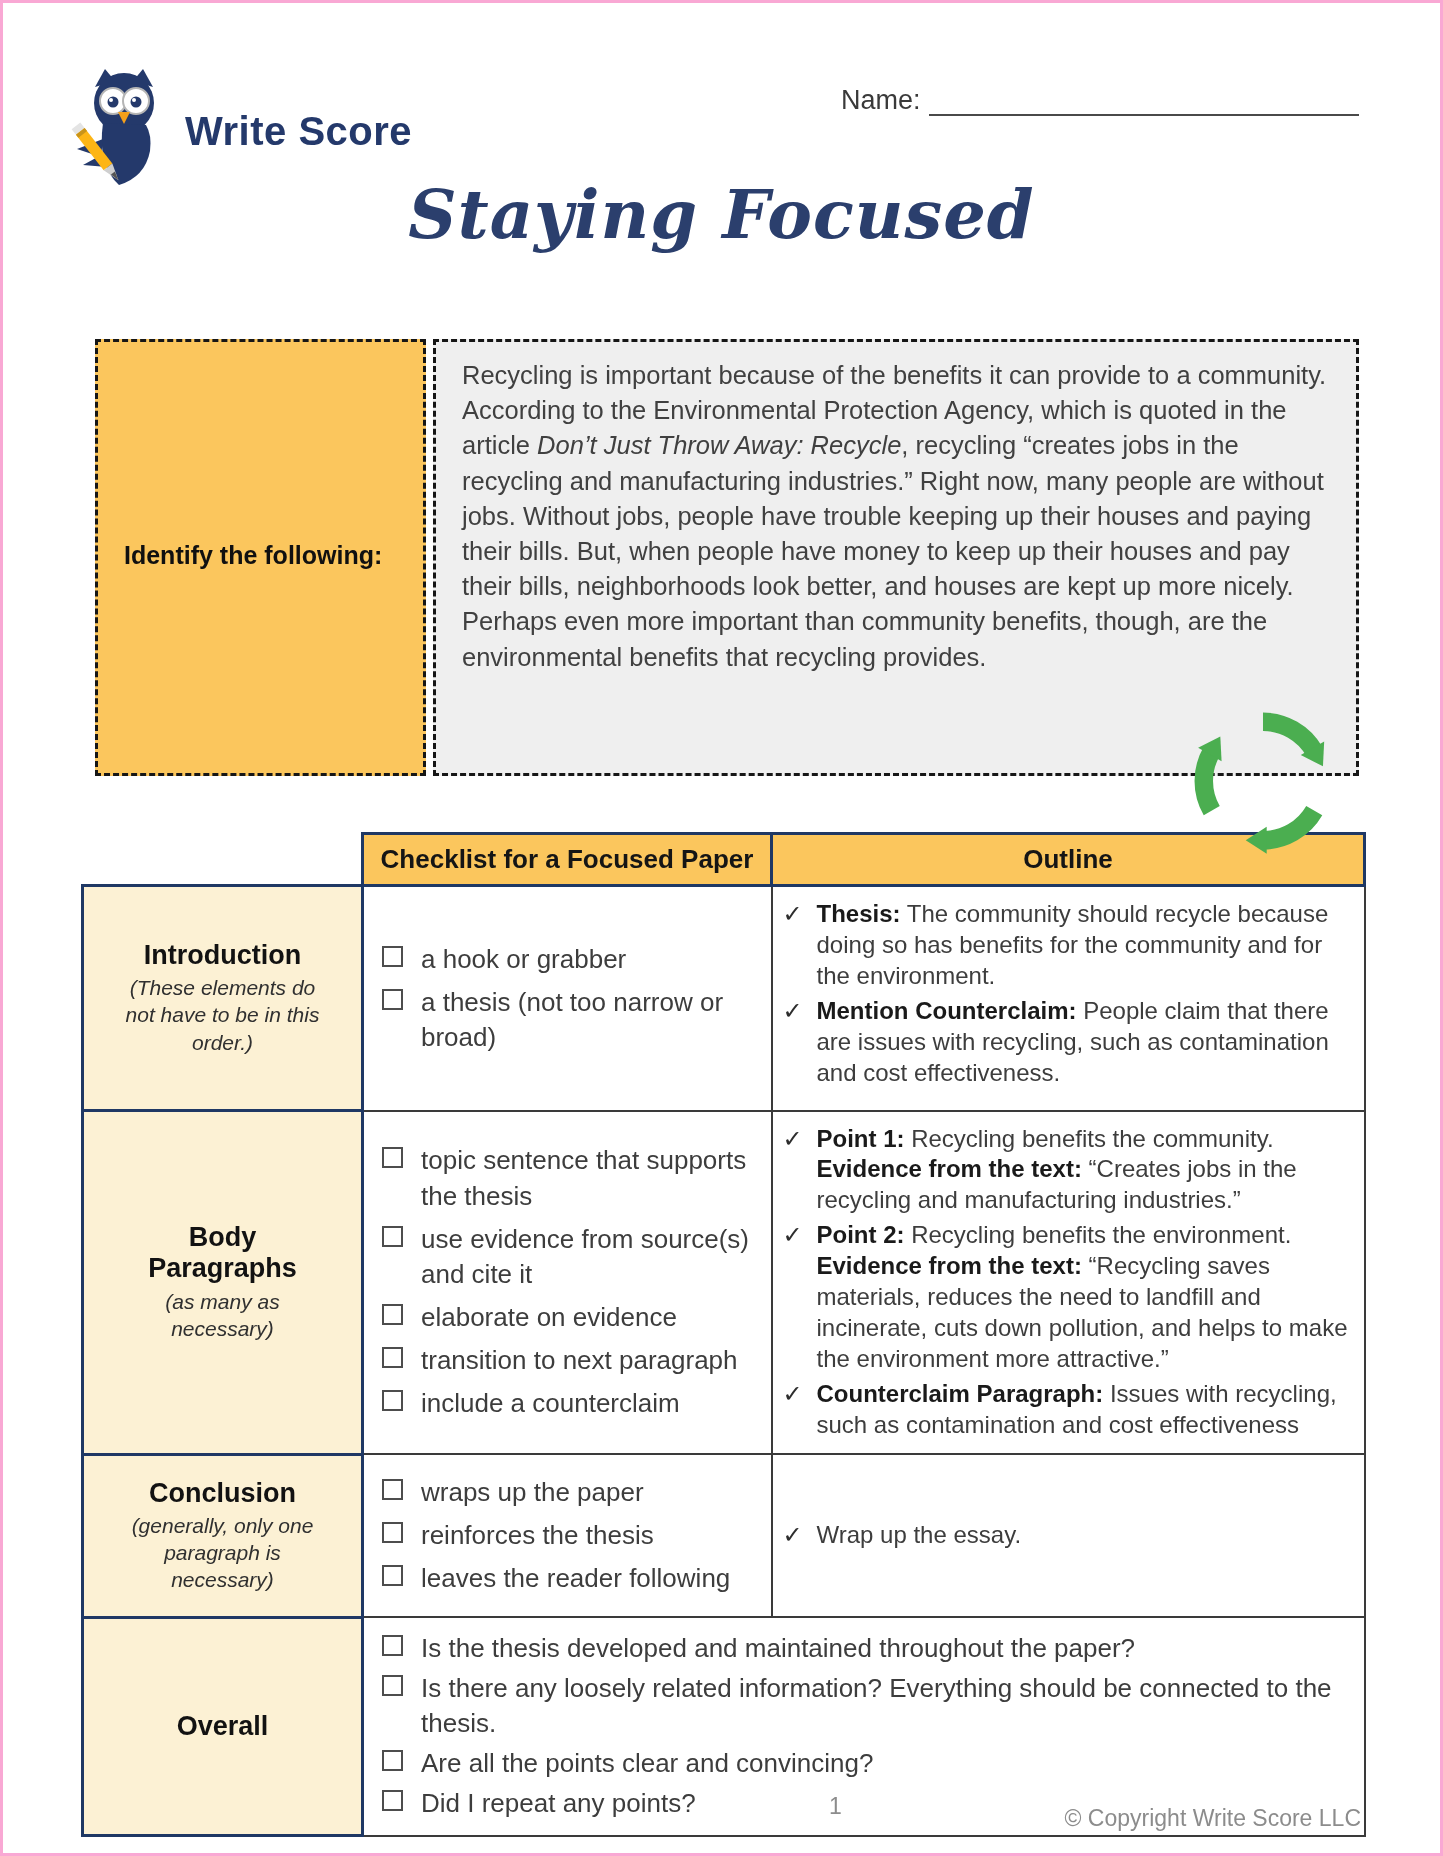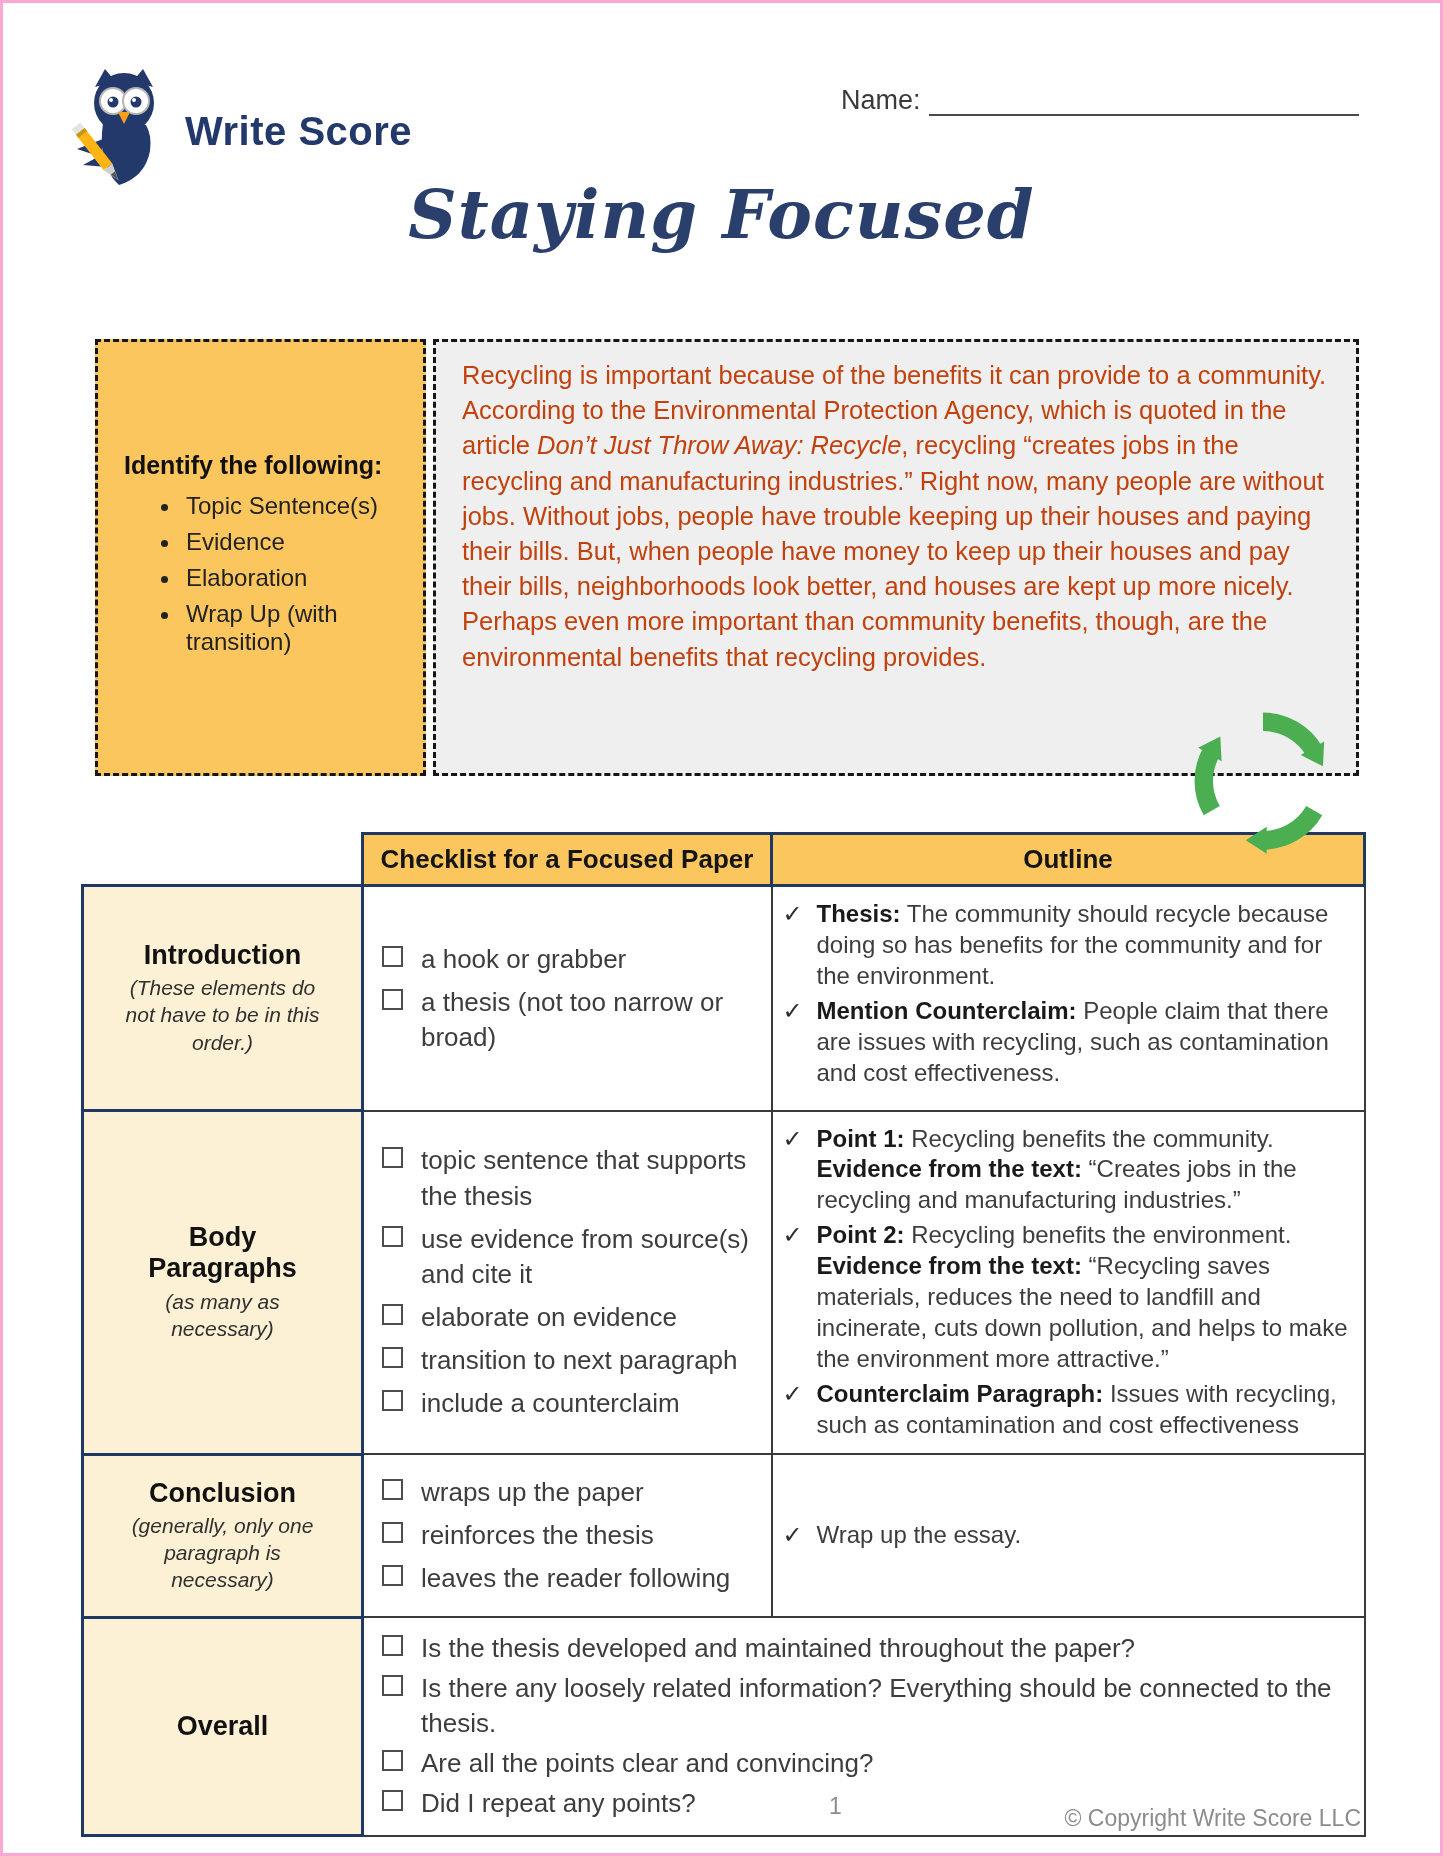--- a/index.html
+++ b/index.html
@@ -18,21 +18,21 @@
          font-size:67px;color:#2b3f6d;letter-spacing:1px;}
 
   
   .row-boxes{position:absolute;left:92px;top:336px;width:1264px;height:437px;display:flex;gap:7px;}
   .idbox{width:331px;box-sizing:border-box;background:#FBC65D;border:3px dashed #161616;
          display:flex;flex-direction:column;justify-content:center;padding:0 16px 0 26px;}
   .idbox h3{margin:0 0 4px 0;font-size:25px;font-weight:bold;color:#101010;}
   .idbox ul{margin:0;padding-left:58px;font-size:24px;color:#222;}
   .idbox li{margin:8px 0;padding-left:4px;}
   .graybox{flex:1;box-sizing:border-box;background:#efefef;border:3px dashed #161616;
-           padding:16px 26px 0 26px;font-size:25.5px;line-height:1.38;color:#c2410c;}
+           padding:16px 26px 0 26px;font-size:25.5px;line-height:1.38;color:#404040;}
   .graybox i{font-style:italic;}
 
   
   .recycle{position:absolute;left:1186px;top:704px;width:148px;height:148px;z-index:6;}
 
   
   table.sheet{position:absolute;left:78px;top:829px;width:1282px;border-collapse:collapse;table-layout:fixed;}
   .sheet th,.sheet td{box-sizing:border-box;}
   th.corner{border:none;background:transparent;}
   th.hdr{background:#FBC65D;border:3px solid #1f3864;height:52px;font-size:26px;font-weight:bold;color:#151515;text-align:center;padding:2px 4px;}
@@ -91,26 +91,20 @@
 
   <div class="namebox">
     <span>Name:</span><span class="nameline"></span>
   </div>
 
   <div class="title">Staying Focused</div>
 
   <div class="row-boxes">
     <div class="idbox">
       <h3>Identify the following:</h3>
-      <ul>
-        <li>Topic Sentence(s)</li>
-        <li>Evidence</li>
-        <li>Elaboration</li>
-        <li>Wrap Up (with transition)</li>
-      </ul>
     </div>
     <div class="graybox">
       <span>Recycling is important because of the benefits it can provide to a community. According to the Environmental Protection Agency, which is quoted in the article </span><i>Don’t Just Throw Away: Recycle</i><span>, recycling “creates jobs in the recycling and manufacturing industries.” Right now, many people are without jobs. Without jobs, people have trouble keeping up their houses and paying their bills. But, when people have money to keep up their houses and pay their bills, neighborhoods look better, and houses are kept up more nicely. Perhaps even more important than community benefits, though, are the environmental benefits that recycling provides.</span>
     </div>
   </div>
 
   <svg class="recycle" viewBox="0 0 120 120">
     <g>
       <path d="M60 12 A48 48 0 0 1 101.6 36" fill="none" stroke="#4BAE50" stroke-width="15"></path>
       <polygon points="108.6,48.1 90.6,38.9 109.6,27.9" fill="#4BAE50"></polygon>

